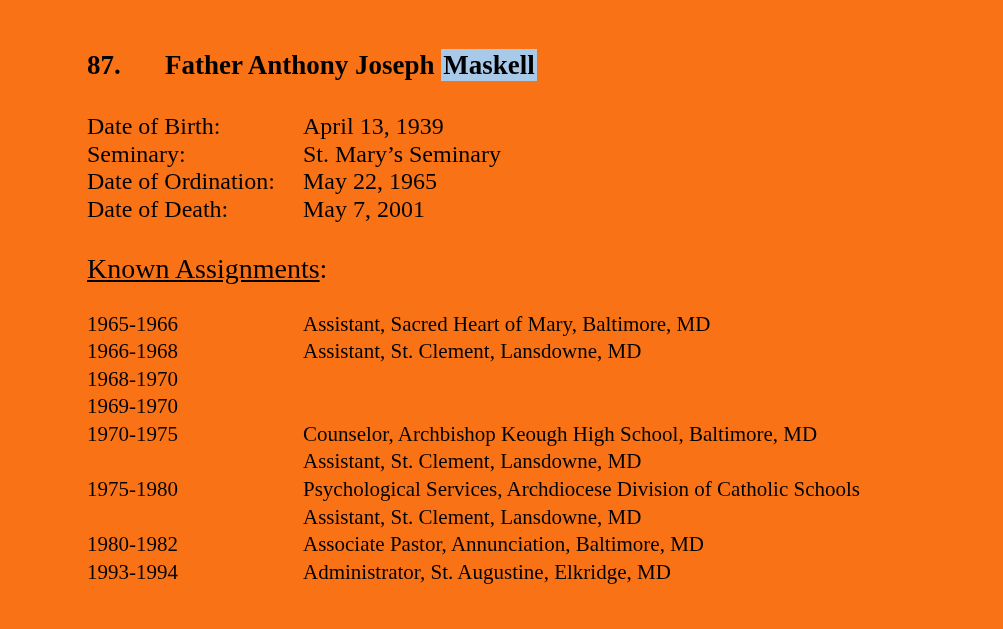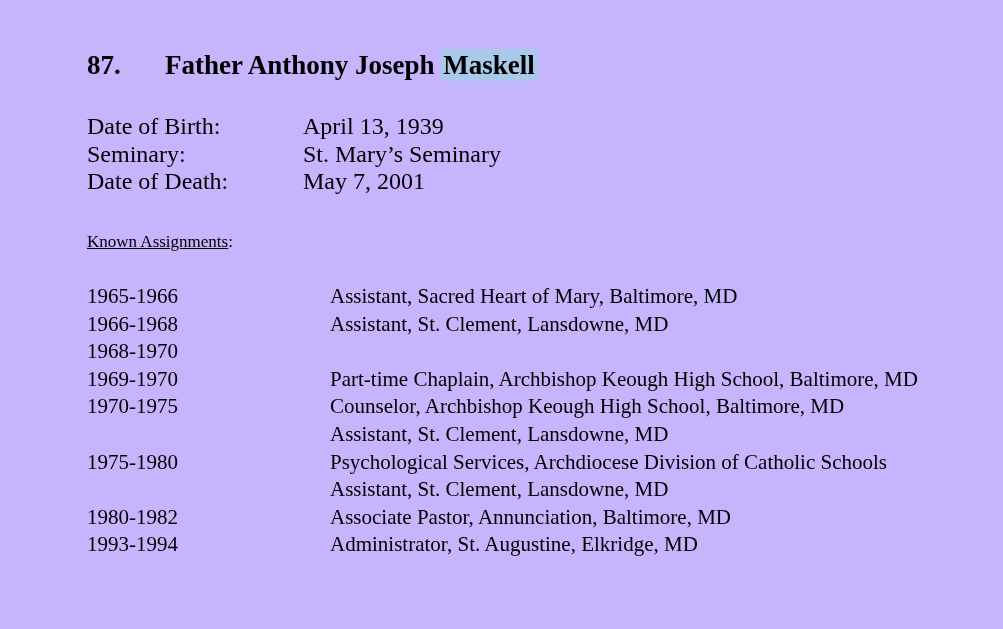--- a/index.html
+++ b/index.html
@@ -13,21 +13,21 @@
     overflow: hidden;
     font-family: "Liberation Serif", serif;
     color: #000000;
   }
   .page {
     position: relative;
     box-sizing: border-box;
     width: 1003px;
     height: 629px;
     padding: 50px 20px 0 87px;
-    background: #c4b5fd;
+    background: #f97316;
     font-family: Liberation Serif, serif;
   }
   .heading {
     margin: 0;
     font-size: 27px;
     font-weight: bold;
     line-height: 30px;
     white-space: nowrap;
   }
   .heading .num {
@@ -45,34 +45,33 @@
     line-height: 27.5px;
   }
   .detail-row {
     display: flex;
   }
   .detail-label {
     flex: 0 0 216px;
   }
   .ka-heading {
     margin-top: 32px;
-    font-size: 17px;
+    font-size: 28px;
     line-height: 27.5px;
   }
   .ka-heading .ul {
     text-decoration: underline;
   }
   .assignments {
     margin-top: 28px;
     font-size: 21px;
     line-height: 27.6px;
   }
   .assignment-row {
     display: flex;
-    gap: 27px;
   }
   .assignment-period {
     flex: 0 0 216px;
   }
   .assignment-desc {
     flex: 1 1 auto;
   }
   .assignment-desc .line {
     display: block;
     white-space: nowrap;
@@ -88,20 +87,24 @@
   <div class="details">
     <div class="detail-row">
       <span class="detail-label">Date of Birth:</span>
       <span class="detail-value">April 13, 1939</span>
     </div>
     <div class="detail-row">
       <span class="detail-label">Seminary:</span>
       <span class="detail-value">St. Mary’s Seminary</span>
     </div>
     <div class="detail-row">
+      <span class="detail-label">Date of Ordination:</span>
+      <span class="detail-value">May 22, 1965</span>
+    </div>
+    <div class="detail-row">
       <span class="detail-label">Date of Death:</span>
       <span class="detail-value">May 7, 2001</span>
     </div>
   </div>
 
   <div class="ka-heading"><span class="ul">Known Assignments</span><span>:</span></div>
 
   <div class="assignments">
     <div class="assignment-row">
       <span class="assignment-period">1965-1966</span>
@@ -113,23 +116,20 @@
       <span class="assignment-period">1966-1968</span>
       <span class="assignment-desc">
         <span class="line">Assistant, St. Clement, Lansdowne, MD</span>
       </span>
     </div>
     <div class="assignment-row">
       <span class="assignment-period">1968-1970</span>
     </div>
     <div class="assignment-row">
       <span class="assignment-period">1969-1970</span>
-      <span class="assignment-desc">
-        <span class="line">Part-time Chaplain, Archbishop Keough High School, Baltimore, MD</span>
-      </span>
     </div>
     <div class="assignment-row">
       <span class="assignment-period">1970-1975</span>
       <span class="assignment-desc">
         <span class="line">Counselor, Archbishop Keough High School, Baltimore, MD</span>
         <span class="line">Assistant, St. Clement, Lansdowne, MD</span>
       </span>
     </div>
     <div class="assignment-row">
       <span class="assignment-period">1975-1980</span>

